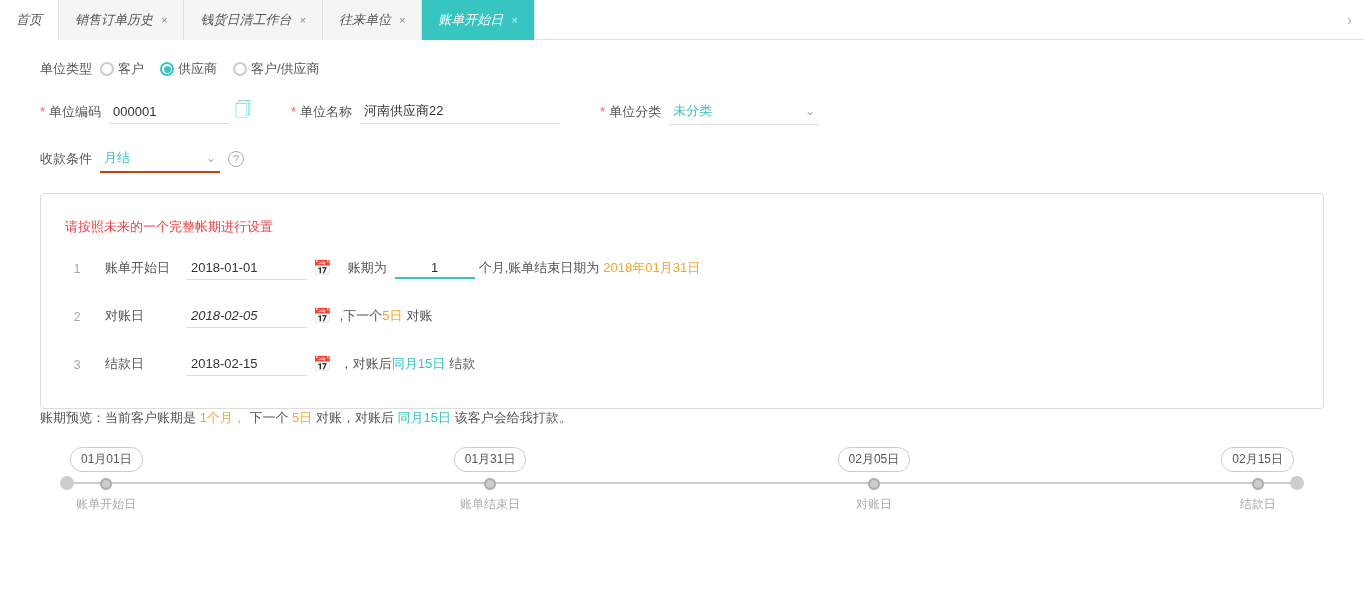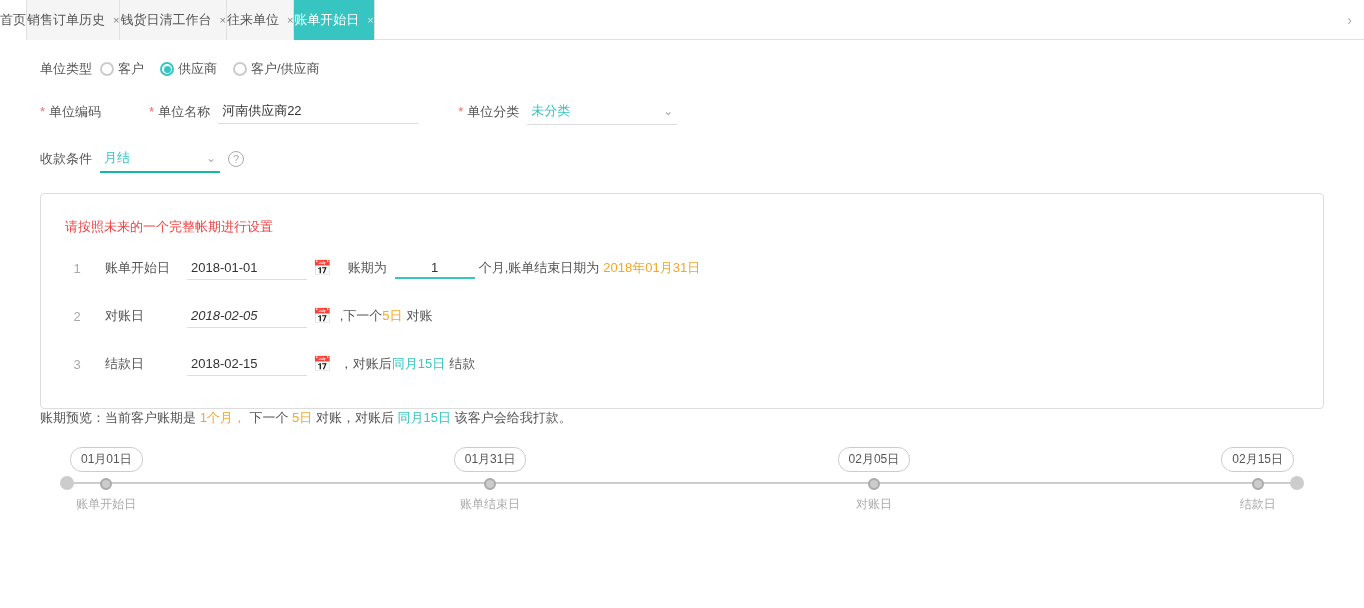--- a/index.html
+++ b/index.html
@@ -11,28 +11,29 @@
       align-items: center;
       background: #fff;
       border-bottom: 1px solid #e0e0e0;
       height: 40px;
       padding: 0;
       position: relative;
     }
     .tab {
       display: flex;
       align-items: center;
-      padding: 0 0;
+      padding: 0 16px;
       height: 40px;
       cursor: pointer;
       font-size: 13px;
       color: #555;
       border-right: 1px solid #e0e0e0;
       white-space: nowrap;
       background: #f5f5f5;
+      font-style: italic;
     }
     .tab.active {
       background: #36c5c0;
       color: #fff;
     }
     .tab .close-icon {
       margin-left: 8px;
       font-size: 11px;
       color: inherit;
       opacity: 0.7;
@@ -299,40 +300,44 @@
           <span>客户/供应商</span>
         </label>
       </div>
     </div>
   </div>
 
   <div class="form-row">
     <div class="form-item">
       <span class="required-star">*</span>
       <span class="form-label">单位编码</span>
+      <div class="input-with-icon">
+        <input class="text-input" value="000001" style="width: 120px;">
+        <span class="calendar-icon" style="color:#36c5c0; font-size:16px;">🗍</span>
+      </div>
     </div>
     <div class="form-item">
       <span class="required-star">*</span>
       <span class="form-label">单位名称</span>
       <input class="text-input" value="河南供应商22" style="width: 200px;">
     </div>
     <div class="form-item">
       <span class="required-star">*</span>
       <span class="form-label">单位分类</span>
       <div class="dropdown-wrap" style="width:150px;">
         <span class="dropdown-value">未分类</span>
         <span class="dropdown-arrow">⌄</span>
       </div>
     </div>
   </div>
 
   <div class="form-row">
     <div class="form-item">
       <span class="form-label">收款条件</span>
-      <div class="dropdown-wrap" style="width:120px; border-bottom:2px solid #14b8a6;">
+      <div class="dropdown-wrap" style="width:120px; border-bottom:2px solid #c2410c;">
         <span class="dropdown-value" style="color:#36c5c0;">月结</span>
         <span class="dropdown-arrow">⌄</span>
       </div>
       <div class="help-icon">?</div>
     </div>
   </div>
 
   <div class="section-box">
     <div class="section-title">请按照未来的一个完整帐期进行设置</div>
 

